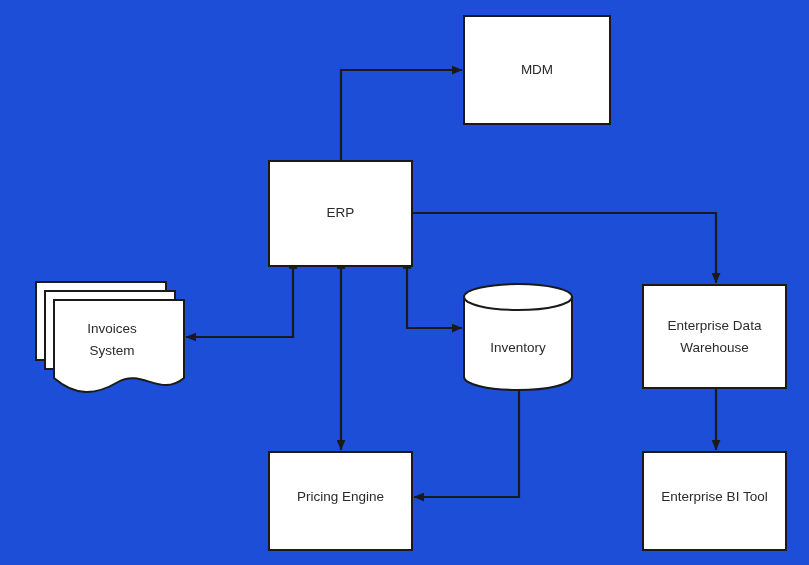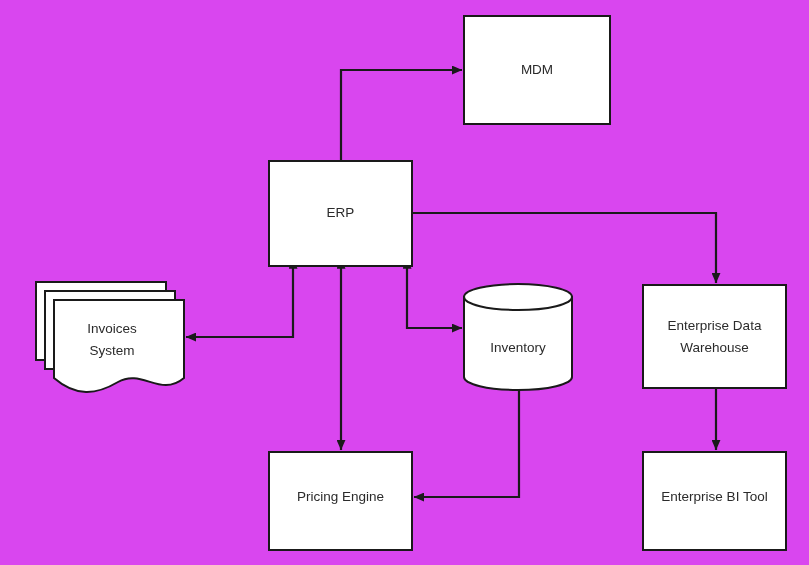--- a/index.html
+++ b/index.html
@@ -8,21 +8,21 @@
     padding: 0;
     background: #ffffff;
   }
   body {
     font-family: "Liberation Sans", sans-serif;
   }
   #diagram-canvas {
     position: relative;
     width: 809px;
     height: 565px;
-    background: #d946ef;
+    background: #1d4ed8;
     overflow: hidden;
   }
   #diagram-canvas svg {
     position: absolute;
     top: 0;
     left: 0;
     width: 809px;
     height: 565px;
   }
   .node-shape {

